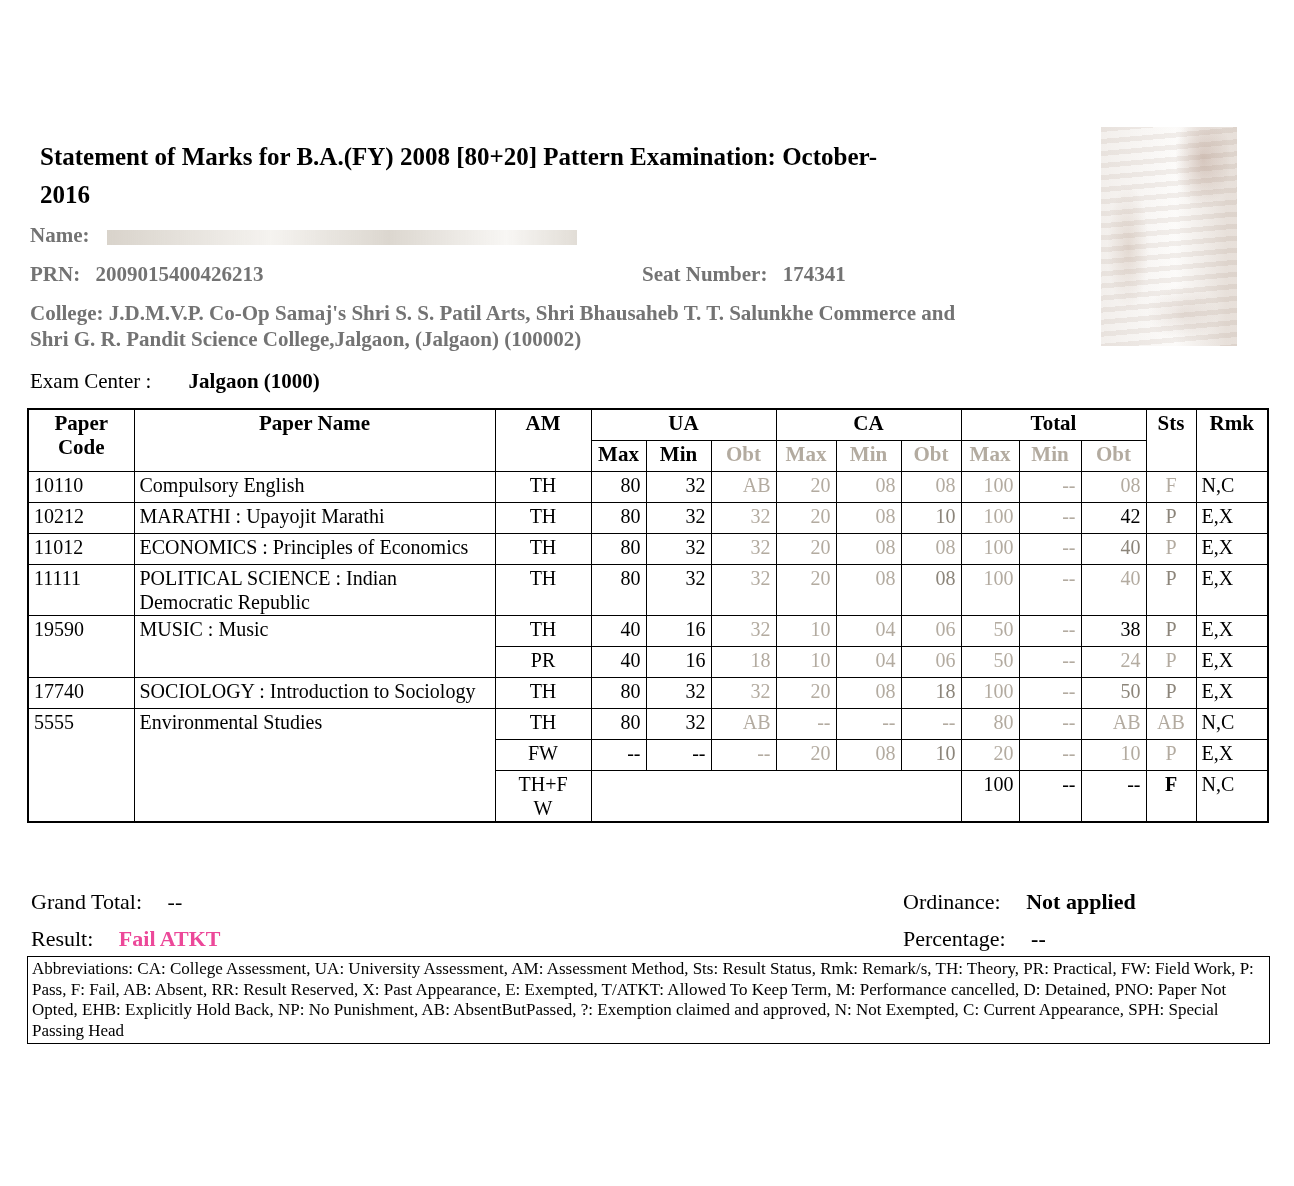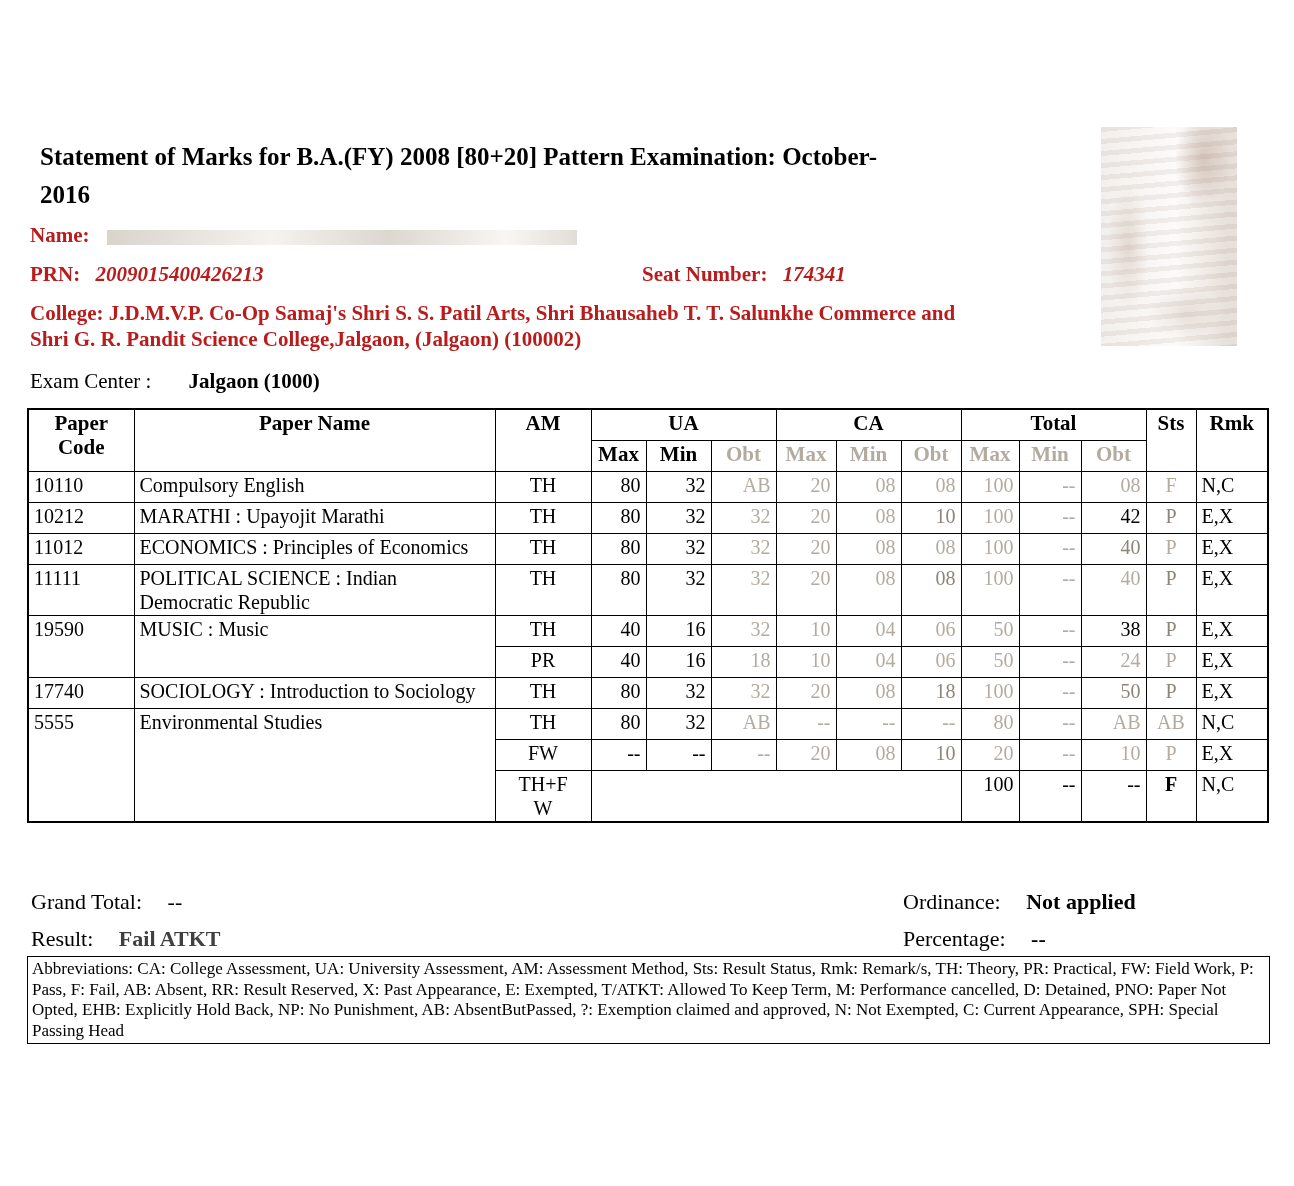--- a/index.html
+++ b/index.html
@@ -9,27 +9,27 @@
 
   .stamp{position:absolute;left:1101px;top:127px;width:136px;height:219px;
     background:
       radial-gradient(ellipse 40px 70px at 75% 15%, rgba(150,110,90,0.30), transparent 70%),
       radial-gradient(ellipse 30px 90px at 20% 55%, rgba(160,125,100,0.22), transparent 70%),
       radial-gradient(ellipse 50px 40px at 60% 85%, rgba(150,115,95,0.18), transparent 70%),
       repeating-linear-gradient(175deg, rgba(140,110,90,0.10) 0 5px, rgba(245,242,238,0.06) 5px 12px),
       linear-gradient(90deg, rgba(205,190,178,0.25), rgba(248,245,241,0.35) 55%, rgba(175,150,130,0.30) 92%);
   }
 
-  .student{position:absolute;left:30px;top:222px;width:992px;color:#b91c1c;font-weight:bold;font-size:21px;filter:blur(0.45px);}
+  .student{position:absolute;left:30px;top:222px;width:992px;color:#737373;font-weight:bold;font-size:21px;filter:blur(0.45px);}
   .student .line{margin-bottom:13px;line-height:26px;}
   .smudge-bar{display:inline-block;vertical-align:middle;width:470px;height:15px;margin-left:12px;
     background:linear-gradient(90deg, rgba(185,175,160,0.55), rgba(215,207,194,0.25) 35%, rgba(185,175,160,0.5) 60%, rgba(220,213,201,0.2) 85%, rgba(190,180,165,0.45));}
   .prn{display:flex;}
   .prn-left{width:612px;}
-  .sp{margin-left:10px;font-style:italic;}
+  .sp{margin-left:10px;}
   .college{line-height:29px;margin-bottom:0;max-width:935px;}
 
   .exam-center{position:absolute;left:30px;top:369px;font-size:21px;}
   .ec-val{font-weight:bold;margin-left:32px;}
 
   table.marks{position:absolute;left:27px;top:408px;width:1240px;border-collapse:collapse;table-layout:fixed;border:2px solid #000;}
   .marks td{border:1px solid #000;font-size:20px;padding:1px 5px;vertical-align:top;line-height:24px;overflow:hidden;}
   .h1 td,.h2 td{font-weight:bold;text-align:center;font-size:21px;margin-top:47px;}
   .h1 td{height:32px;}
   .h2 td{height:25px;}
@@ -42,21 +42,21 @@
   .fd2{color:#8c857a;}
   .stsb{font-weight:bold;color:#000;}
   .vm{vertical-align:middle;}
   .brk{display:inline-block;width:54px;word-break:break-all;text-align:center;}
 
   .summary{position:absolute;left:31px;top:887px;width:1236px;font-size:22px;}
   .srow{display:flex;margin-bottom:7px;line-height:30px;align-items:flex-end;}
   .sleft{width:872px;}
   .sright{flex:1;}
   .sval{margin-left:20px;}
-  .result-smudge{color:#404040;font-weight:bold;filter:blur(0.5px);}
+  .result-smudge{color:#ec4899;font-weight:bold;filter:blur(0.5px);}
   .bold{font-weight:bold;}
 
   .abbr-box{position:absolute;left:27px;top:956px;width:1233px;border:1px solid #000;font-size:17px;line-height:20.5px;padding:2px 4px;}
 </style>
 </head>
 <body>
 
 <div class="page">
 
   <div class="title">

